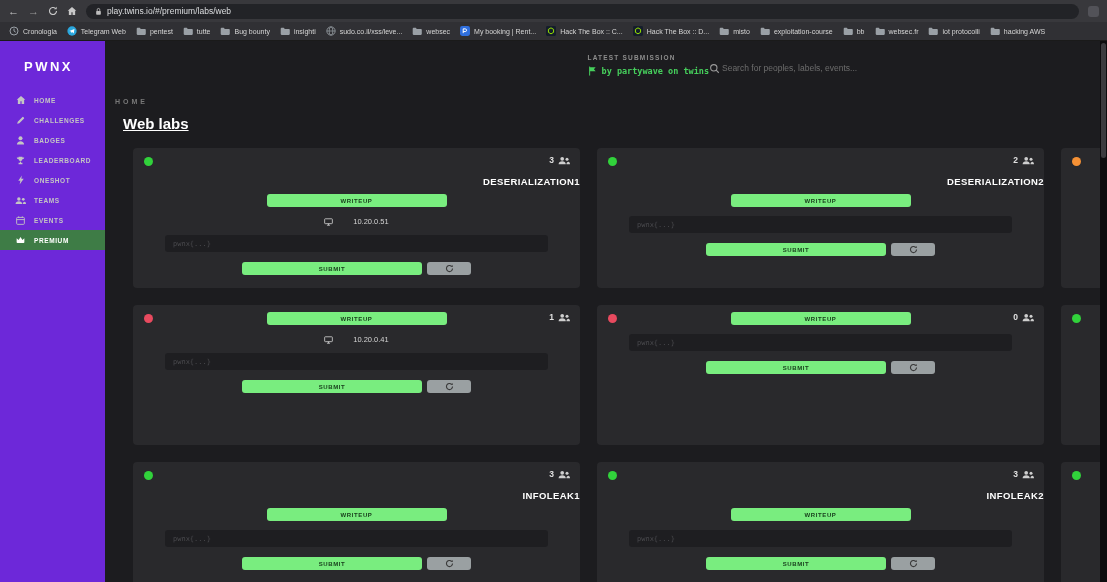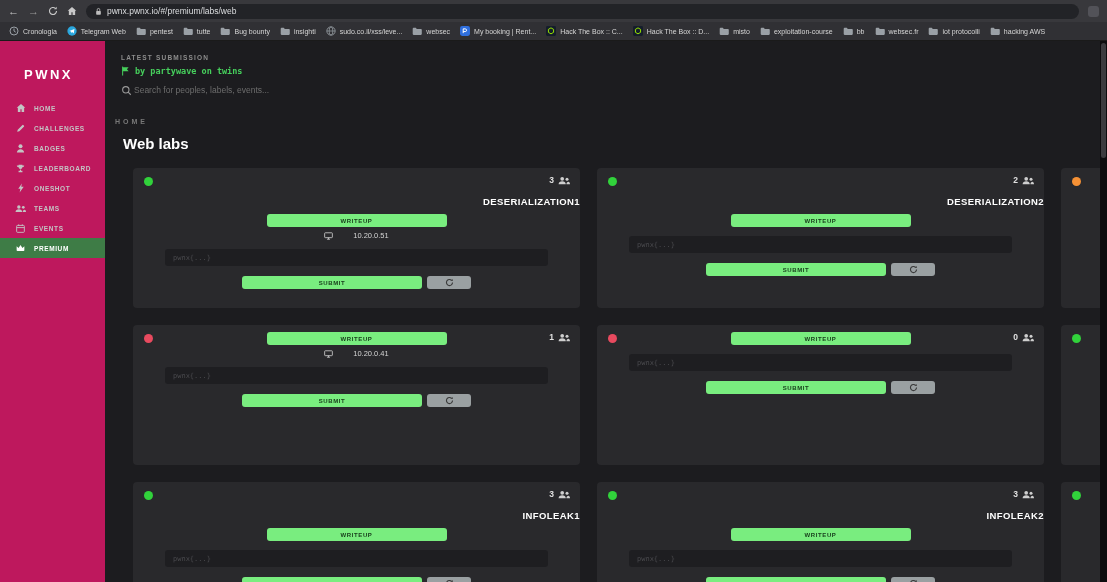--- a/index.html
+++ b/index.html
@@ -10,44 +10,44 @@
   .toolbar{height:22px;background:#38383c;display:flex;align-items:center;padding:0 8px;gap:9px;}
   .nav-glyph{color:#c9c9c9;font-size:11px;line-height:1;cursor:default;}
   .nav-glyph.dim{color:#9a9a9a;}
   .urlbar{flex:1;height:15px;background:#222327;border-radius:8px;display:flex;align-items:center;padding:0 9px;gap:5px;min-width:0;}
   .url-text{color:#dcdee0;font-size:8.5px;white-space:nowrap;}
   .ext-square{width:11px;height:11px;border-radius:3px;background:#525258;}
   .bookmarks{height:18px;background:#303034;border-bottom:1px solid #1a1a1a;display:flex;align-items:center;padding:0 9px;gap:10px;overflow:hidden;}
   .bm{display:flex;align-items:center;gap:4px;white-space:nowrap;color:#d6d6d6;font-size:7px;cursor:default;}
   
   .app{position:relative;display:flex;height:542px;}
-  .sidebar{width:105px;flex:none;background:#be185d;padding-top:20px;}
+  .sidebar{width:105px;flex:none;background:#6d28d9;padding-top:12px;}
   .logo{color:#fff;font-weight:bold;font-size:13px;letter-spacing:2.5px;padding:6px 0 16px 24px;}
   .side-item{display:flex;align-items:center;gap:8px;height:20px;padding-left:15px;color:#c4c4c4;font-size:6.5px;font-weight:bold;letter-spacing:.6px;cursor:default;}
   .side-item .icon{width:11px;color:#c4c4c4;}
   .side-item.active{background:#3e7c46;color:#fff;}
   .side-item.active .icon{color:#fff;}
   .main{flex:1;position:relative;overflow:hidden;}
-  .topbar{display:flex;justify-content:flex-end;align-items:flex-start;padding:13px 16px 0 16px;flex-direction:column;}
+  .topbar{display:flex;justify-content:flex-end;align-items:flex-start;padding:13px 16px 0 16px;}
   .latest-label{color:#8d8d8d;font-size:6.5px;font-weight:bold;letter-spacing:1.2px;}
   .latest-val{display:flex;align-items:center;gap:5px;margin-top:5px;color:#46cf5c;font-family:"DejaVu Sans Mono",monospace;font-size:8.5px;font-weight:bold;}
   .search{display:flex;align-items:center;gap:0;width:382px;margin-top:8px;color:#9a9a9a;}
   .search input{flex:1;background:transparent;border:0;outline:0;color:#ccc;font-size:8.5px;font-family:inherit;}
   .search input::placeholder{color:#6d6d6d;}
   .breadcrumb{margin:22px 0 0 10px;color:#787878;font-size:7px;font-weight:bold;letter-spacing:3px;cursor:default;}
-  .page-title{margin:10px 0 0 18px;color:#fff;font-size:15px;font-weight:bold;}
+  .page-title{margin:10px 0 0 18px;color:#fff;font-size:15px;font-weight:bold;text-decoration:underline;}
   .grid{display:grid;grid-template-columns:repeat(3,447px);gap:17px;margin:16px 0 0 28px;}
   .card{position:relative;width:447px;height:140px;background:#29292c;border-radius:4px;}
   .dot{position:absolute;top:9px;left:11px;width:9px;height:9px;border-radius:50%;}
   .count{position:absolute;top:7px;right:10px;display:flex;align-items:center;gap:4px;color:#e0e0e0;font-size:8.5px;font-weight:bold;}
   .count .icon{color:#cfcfcf;}
   .card-title{text-align:right;padding-top:28px;color:#fff;font-size:9.5px;font-weight:bold;letter-spacing:.4px;}
   .btn-green{display:block;background:#79ed7f;color:#163a1a;border:0;border-radius:3px;font-size:6px;font-weight:bold;letter-spacing:.6px;font-family:inherit;cursor:pointer;}
   .writeup{width:180px;height:13px;margin:7px auto 0;}
-  .ip-row{display:flex;justify-content:center;align-items:center;gap:20px;margin-top:4px;color:#d4d4d4;font-size:7.5px;}
+  .ip-row{display:flex;justify-content:center;align-items:center;gap:20px;margin-top:10px;color:#d4d4d4;font-size:7.5px;}
   .ip-row .icon{color:#cfcfcf;}
   .flag-input{display:block;width:383px;height:17px;margin:9px auto 0;background:#1e1e21;border:0;border-radius:3px;padding:0 8px;box-sizing:border-box;color:#bbb;font-size:7px;outline:0;font-family:"DejaVu Sans Mono",monospace;}
   .flag-input::placeholder{color:#4a4a4e;}
   .submit-row{display:flex;justify-content:center;gap:5px;margin-top:10px;}
   .submit{width:180px;height:13px;margin:0;}
   .btn-gray{width:44px;height:13px;background:#9aa0a2;border:0;border-radius:3px;color:#3a3a3a;display:flex;align-items:center;justify-content:center;cursor:pointer;}
   .scrollbar{position:absolute;top:0;right:0;bottom:0;width:7px;background:#0c0c0e;}
   .scroll-thumb{position:absolute;top:2px;left:1px;width:5px;height:115px;border-radius:3px;background:#3b3b3f;}
 </style>
 </head>
@@ -69,21 +69,21 @@
           <path d="M7 1 1 6.2h1.6V12h3.6V8.4h1.6V12h3.6V6.2H13z" fill="currentColor"></path>
         </svg>
       </span>
     <div class="urlbar">
       <span class="icon" style="color:#bdbdbd">
           <svg width="7" height="9" viewBox="0 0 12 14">
             <rect x="2" y="6" width="8" height="6.5" rx="1.2" fill="currentColor"></rect>
             <path d="M3.8 6V4a2.2 2.2 0 0 1 4.4 0v2" fill="none" stroke="currentColor" stroke-width="1.5"></path>
           </svg>
         </span>
-      <span class="url-text">pwnx.pwnx.io/#/premium/labs/web</span>
+      <span class="url-text">play.twins.io/#/premium/labs/web</span>
     </div>
     <span class="ext-square"></span>
   </div>
 
   <div class="bookmarks">
       <div class="bm">
         <span class="icon" style="color:#9aa0a6">
           <svg width="10" height="10" viewBox="0 0 14 14">
             <circle cx="7" cy="7" r="5.6" fill="none" stroke="currentColor" stroke-width="1.4"></circle>
             <path d="M7 3.6V7l2.4 1.6" fill="none" stroke="currentColor" stroke-width="1.4"></path>

